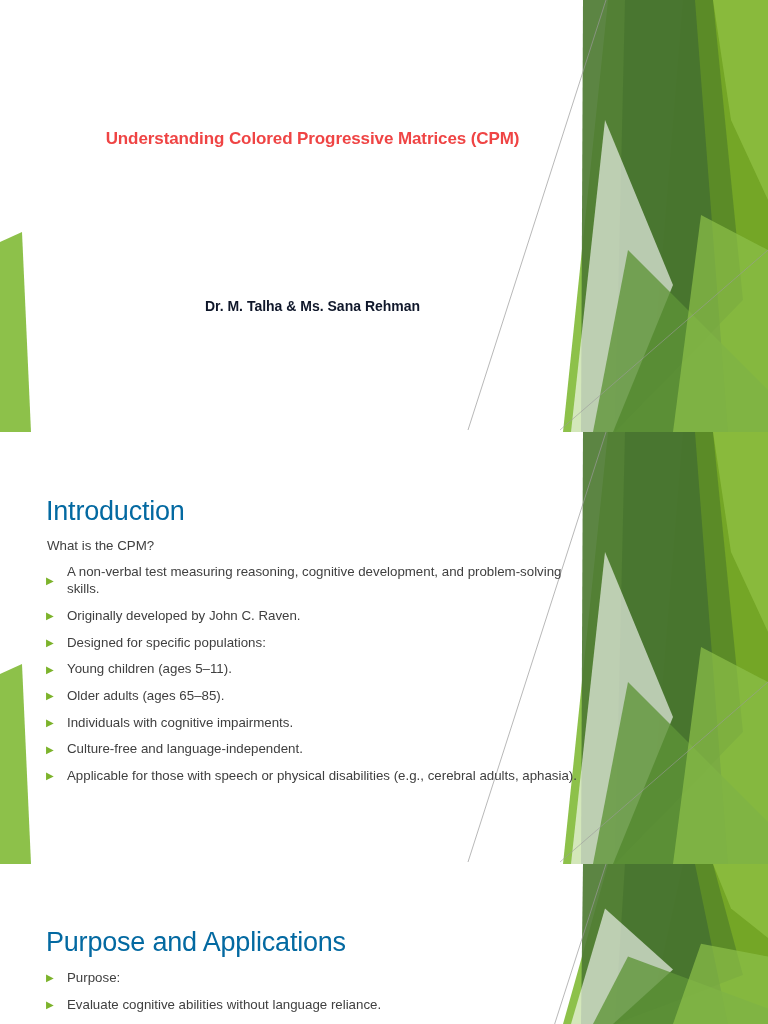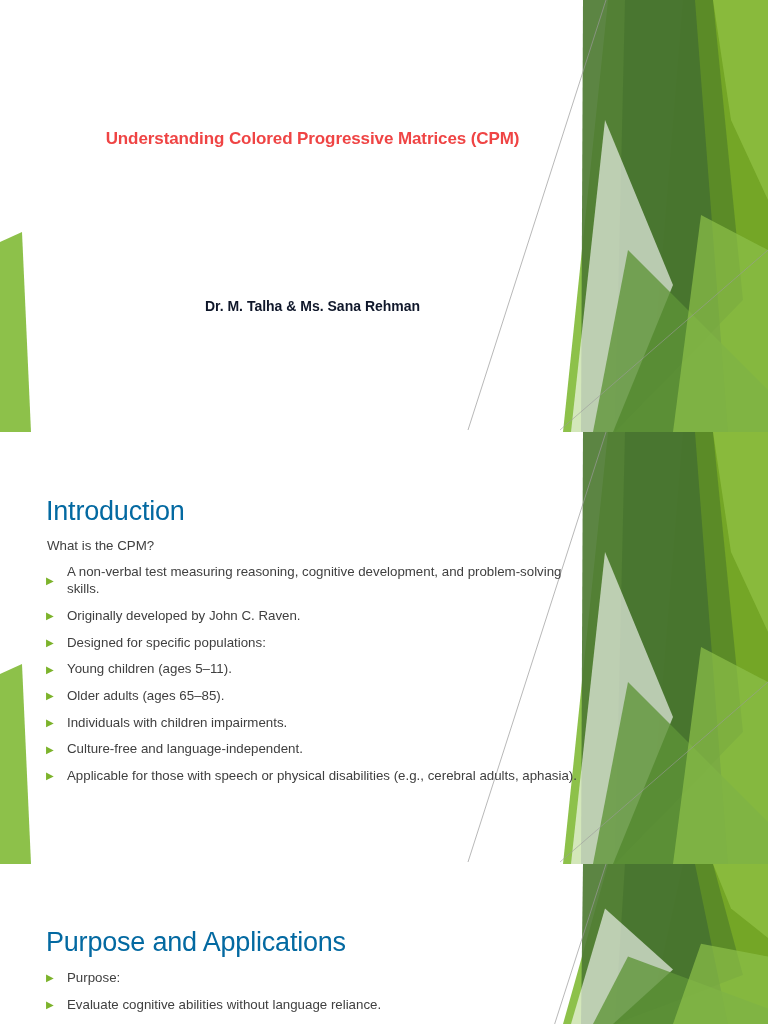--- a/index.html
+++ b/index.html
@@ -223,21 +223,21 @@
       <div class="line">
         <span class="bullet-mark">▶</span>
         <span class="line-text">Young children (ages 5–11).</span>
       </div>
       <div class="line">
         <span class="bullet-mark">▶</span>
         <span class="line-text">Older adults (ages 65–85).</span>
       </div>
       <div class="line">
         <span class="bullet-mark">▶</span>
-        <span class="line-text">Individuals with children impairments.</span>
+        <span class="line-text">Individuals with cognitive impairments.</span>
       </div>
       <div class="line">
         <span class="bullet-mark">▶</span>
         <span class="line-text">Culture-free and language-independent.</span>
       </div>
       <div class="line">
         <span class="bullet-mark">▶</span>
         <span class="line-text">Applicable for those with speech or physical disabilities (e.g., cerebral adults, aphasia).</span>
       </div>
     </div>

